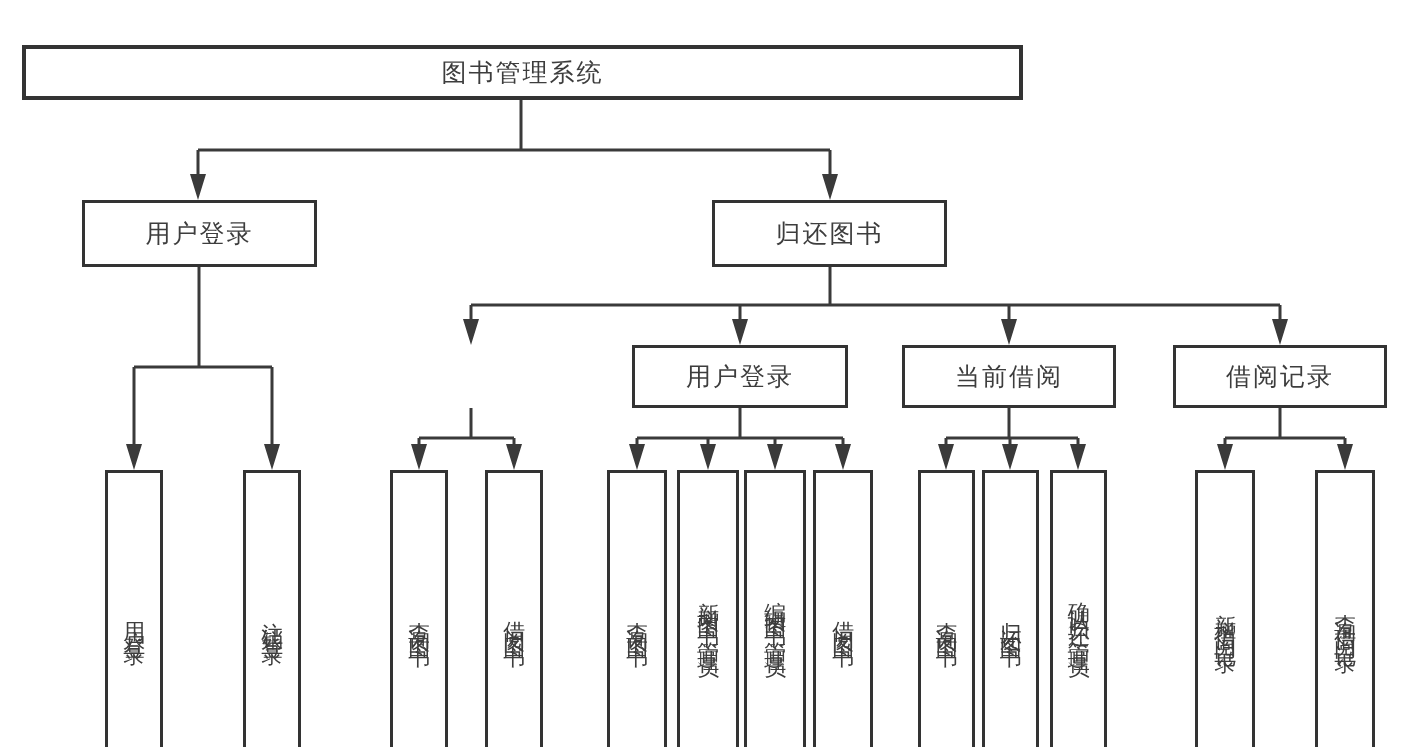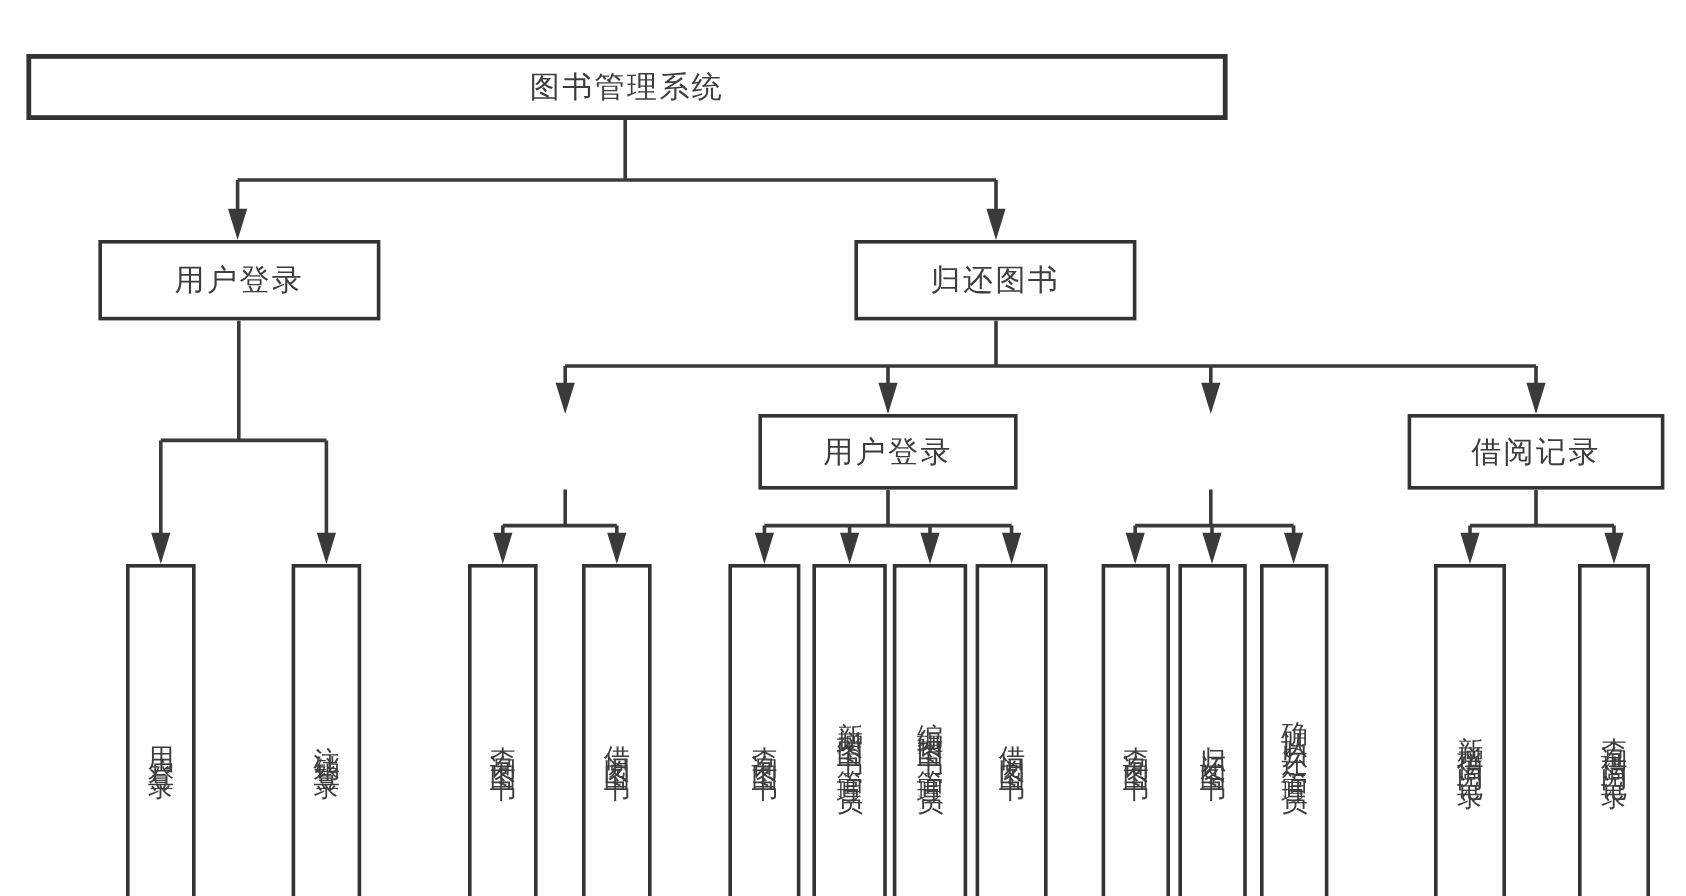--- a/index.html
+++ b/index.html
@@ -76,20 +76,21 @@
          M938 412 H954 L946 438 Z M1002 412 H1018 L1010 438 Z M1070 412 H1086 L1078 438 Z
          M1217 412 H1233 L1225 438 Z M1337 412 H1353 L1345 438 Z"></path>
   </svg>
 
   <div class="hbox" style="left:22px;top:13px;width:1001px;height:55px;border-width:4px">图书管理系统</div>
 
   <div class="hbox" style="left:82px;top:168px;width:235px;height:67px">用户登录</div>
   <div class="hbox" style="left:712px;top:168px;width:235px;height:67px">归还图书</div>
 
   <div class="hbox" style="left:632px;top:313px;width:216px;height:63px">用户登录</div>
+  <div class="hbox" style="left:902px;top:313px;width:214px;height:63px">当前借阅</div>
   <div class="hbox" style="left:1173px;top:313px;width:214px;height:63px">借阅记录</div>
 
   <div class="vbox" style="left:105px;top:438px;width:58px;height:299px">
     <span>用户登录</span>
   </div>
   <div class="vbox" style="left:243px;top:438px;width:58px;height:299px">
     <span>注销登录</span>
   </div>
 
   <div class="vbox" style="left:390px;top:438px;width:58px;height:299px">

